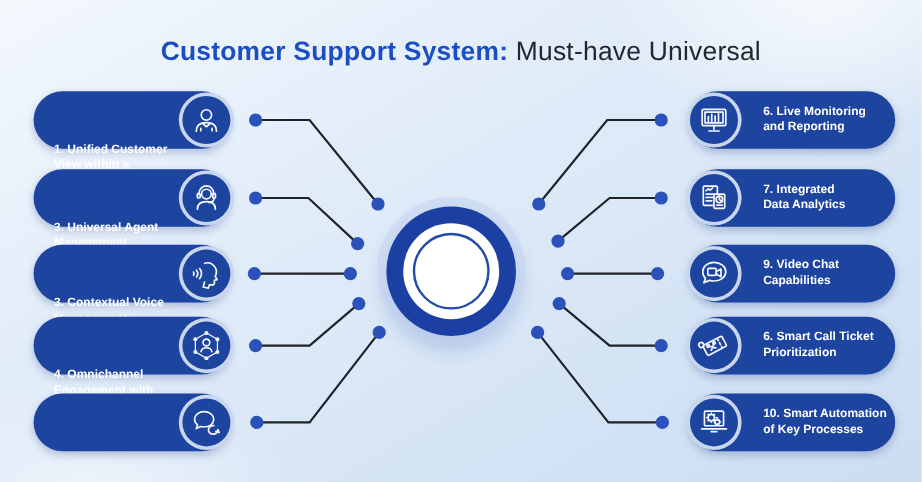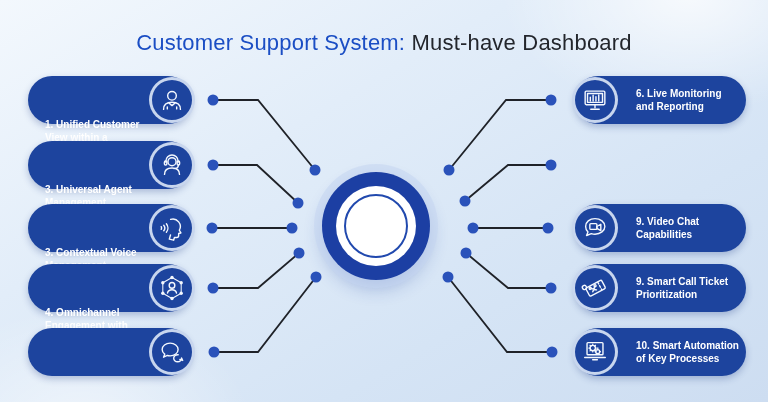--- a/index.html
+++ b/index.html
@@ -17,21 +17,21 @@
   }
   .canvas::after{
     content:"";position:absolute;left:-160px;bottom:-190px;width:480px;height:330px;
     border-radius:50%;
     background:radial-gradient(closest-side,rgba(255,255,255,.55),rgba(255,255,255,0) 72%);
   }
   .title{
     position:absolute;top:30px;left:0;width:100%;
     text-align:center;font-size:22px;letter-spacing:.2px;z-index:3;
   }
-  .title .hl{color:#1b4ec4;font-weight:normal;}
+  .title .hl{color:#1b4ec4;font-weight:bold;}
   .title .rest{color:#23262c;font-weight:normal;}
   svg.wires{position:absolute;left:0;top:0;z-index:1;}
   .pill{
     position:absolute;width:164px;height:48px;background:#1d449e;border-radius:24px;
     box-shadow:0 3px 7px rgba(24,54,130,.28);z-index:2;
   }
   .pill.right{left:574px;width:172px;}
   .pill.left{left:28px;}
   .pill-text{
     position:absolute;top:50%;transform:translateY(-50%);
@@ -63,21 +63,21 @@
   .center-ring{
     width:64px;height:64px;border-radius:50%;border:2.5px solid #2149ae;box-sizing:border-box;
   }
 </style>
 </head>
 <body>
 
 <div class="canvas">
 
   <div class="title">
-    <span class="hl">Customer Support System:</span><span class="rest"> Must-have Dashboard</span>
+    <span class="hl">Customer Support System:</span><span class="rest"> Must-have Universal</span>
   </div>
 
   <svg class="wires" width="768" height="402" viewBox="0 0 768 402">
     <g stroke="#1f2228" stroke-width="1.8" fill="none">
       <polyline points="213,100 258,100 315,170"></polyline>
       <polyline points="213,165 257,165 298,203"></polyline>
       <polyline points="212,228 292,228"></polyline>
       <polyline points="213,288 258,288 299,253"></polyline>
       <polyline points="214,352 258,352 316,277"></polyline>
       <polyline points="551,100 506,100 449,170"></polyline>
@@ -197,35 +197,50 @@
       <svg width="30" height="30" viewBox="0 0 32 32">
         <rect x="5.5" y="6.5" width="21" height="14.5" rx="1.2"></rect>
         <rect x="8" y="9" width="16" height="9.5"></rect>
         <path d="M11 17v-4M14 17v-6M17 17v-4.5M20 17v-6.5"></path>
         <path d="M16 21v3.2"></path>
         <path d="M11.5 25.8h9"></path>
       </svg>
     </div>
   </div>
 
+  <div class="pill right" style="top:141px">
+    <div class="pill-text">7. Integrated
+Data Analytics</div>
+    <div class="icon-circle">
+      <svg width="30" height="30" viewBox="0 0 32 32">
+        <rect x="6.5" y="5.5" width="12.5" height="17" rx="1"></rect>
+        <path d="M9 12.5h7.5M9 15.5h7.5M9 18.5h5"></path>
+        <path d="M9 9.5 11 7.8l1.6 1.2 2.2-2"></path>
+        <rect x="16" y="12.5" width="9.5" height="12.7" rx="1" fill="#1d449e"></rect>
+        <circle cx="20.8" cy="17.3" r="2.9"></circle>
+        <path d="M20.8 14.4v2.9l2.1 2"></path>
+        <path d="M18.4 22.3h4.8"></path>
+      </svg>
+    </div>
+  </div>
 
   <div class="pill right" style="top:204px">
     <div class="pill-text">9. Video Chat
 Capabilities</div>
     <div class="icon-circle">
       <svg width="30" height="30" viewBox="0 0 32 32">
         <path d="M16 6c5.8 0 10.5 3.7 10.5 8.3 0 4.6-4.7 8.3-10.5 8.3-1.4 0-2.7-.2-3.9-.6L7 24l1.5-3.8C6.9 18.7 6 16.6 6 14.3 6 9.7 10.2 6 16 6z"></path>
         <rect x="10.5" y="11.3" width="7.5" height="6.2" rx="1"></rect>
         <path d="M18 14.4l4.2-2.4v6.8L18 16.4z"></path>
       </svg>
     </div>
   </div>
 
   <div class="pill right" style="top:264px">
-    <div class="pill-text">9. Smart Call Ticket
+    <div class="pill-text">6. Smart Call Ticket
 Prioritization</div>
     <div class="icon-circle">
       <svg width="30" height="30" viewBox="0 0 32 32">
         <g transform="rotate(-28 16 16)">
           <rect x="7" y="11.5" width="19" height="10" rx="1.5"></rect>
           <circle cx="6.3" cy="10.2" r="2.2"></circle>
           <path d="M21.5 12v9" stroke-dasharray="2 2"></path>
           <path d="M12 14.5l4.5 4M16.5 14.5l-4.5 4"></path>
           <circle cx="11.3" cy="13.9" r="1.1"></circle>
           <circle cx="17.2" cy="13.9" r="1.1"></circle>

